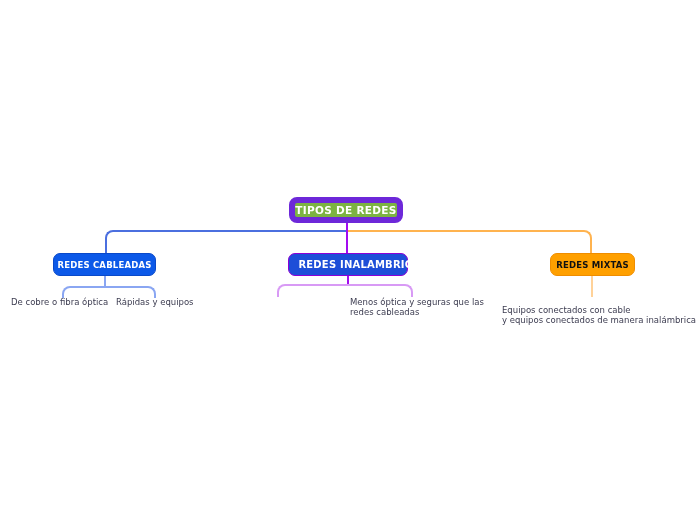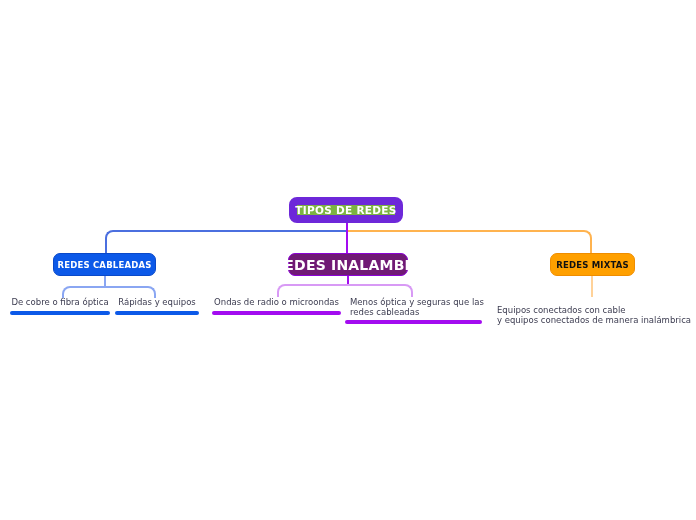--- a/index.html
+++ b/index.html
@@ -19,32 +19,32 @@
   
   .node {
     position: absolute;
     display: flex; align-items: center; justify-content: center;
     box-sizing: border-box;
     white-space: nowrap;
     cursor: pointer;
   }
   .node-root {
     left: 289px; top: 197px; width: 114px; height: 26px;
-    background: #7cb342; border: 8px solid #6d28d9; border-radius: 8px;
+    background: #7cb342; border: 6px solid #6d28d9; border-radius: 8px;
     color: #ffffff; font-weight: bold; font-size: 10.5px; letter-spacing: 0.3px;
   }
   .node-cableadas {
     left: 53px; top: 253px; width: 103px; height: 23px;
     background: #0c59e8; border: 1.5px solid #0a49c9; border-radius: 7px;
     color: #ffffff; font-weight: bold; font-size: 8.5px; letter-spacing: 0.2px;
   }
   .node-inalambricas {
     left: 288px; top: 253px; width: 120px; height: 23px;
-    background: #701a75; border: 1.5px solid #8c00d6; border-radius: 7px;
-    color: #ffffff; font-weight: bold; font-size: 14px; letter-spacing: 0.2px; padding-left: 30px;
+    background: #1d4ed8; border: 1.5px solid #8c00d6; border-radius: 7px;
+    color: #ffffff; font-weight: bold; font-size: 10px; letter-spacing: 0.2px; padding-left: 30px;
   }
   .node-mixtas {
     left: 550px; top: 253px; width: 85px; height: 23px;
     background: #ffa000; border: 1.5px solid #ef8d00; border-radius: 7px;
     color: #111111; font-weight: bold; font-size: 8.5px; letter-spacing: 0.2px; justify-content: center;
   }
 
   
   .connector { position: absolute; box-sizing: border-box; pointer-events: none; }
   .conn-purple-drop {
@@ -80,21 +80,21 @@
     border-radius: 8px 8px 0 0;
   }
   .conn-orange-stub {
     left: 591px; top: 276px; width: 2px; height: 21px;
     border-left: 2px solid #ffd299;
   }
 
   
   .leaf {
     position: absolute;
-    display: flex; flex-direction: column;
+    display: flex; flex-direction: row;
     cursor: pointer;
   }
   .leaf-text {
     font-size: 8.5px; line-height: 9.5px;
     color: #3c3c50;
     white-space: pre;
     padding: 0 1px;
   }
   .leaf-center .leaf-text { text-align: center; }
   .leaf-left .leaf-text { text-align: left; padding-left: 5px; }
@@ -142,24 +142,20 @@
   <div class="leaf leaf-1 leaf-center">
     <div class="leaf-text">De cobre o fibra óptica</div>
     <div class="leaf-underline ul-blue"></div>
   </div>
 
   <div class="leaf leaf-2 leaf-center">
     <div class="leaf-text">Rápidas y equipos</div>
     <div class="leaf-underline ul-blue"></div>
   </div>
 
-  <div class="leaf leaf-3 leaf-center">
-    <div class="leaf-text">Ondas de radio o microondas</div>
-    <div class="leaf-underline ul-purple"></div>
-  </div>
 
   <div class="leaf leaf-4 leaf-left">
     <div class="leaf-text">Menos óptica y seguras que las
 redes cableadas</div>
     <div class="leaf-underline ul-purple"></div>
   </div>
 
   <div class="leaf leaf-5 leaf-left">
     <div class="leaf-text">Equipos conectados con cable
 y equipos conectados de manera inalámbrica</div>

